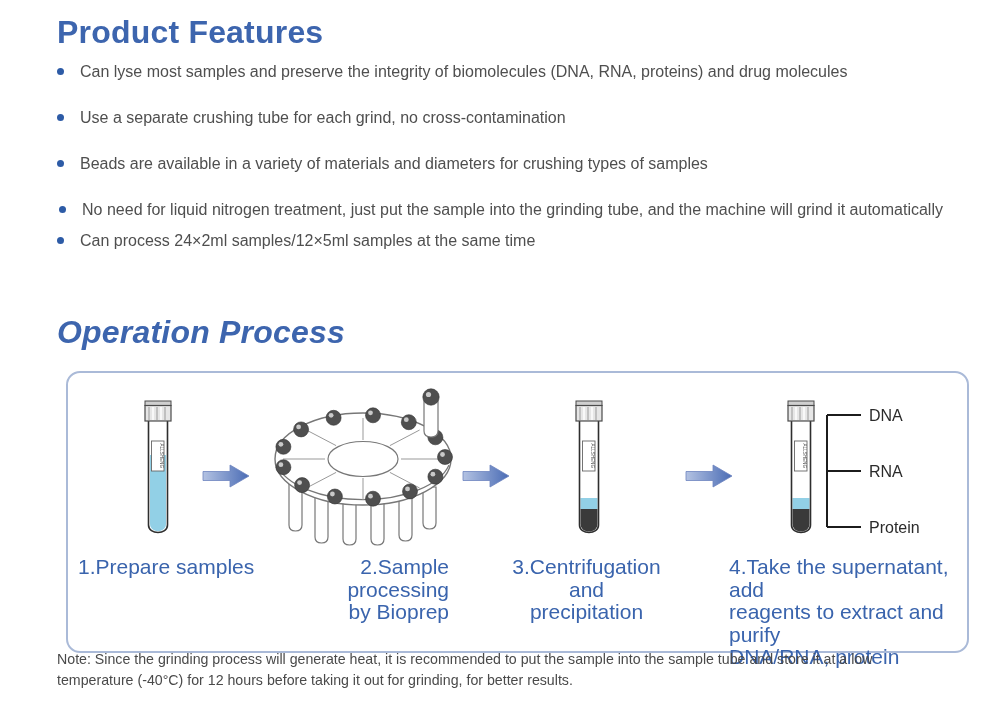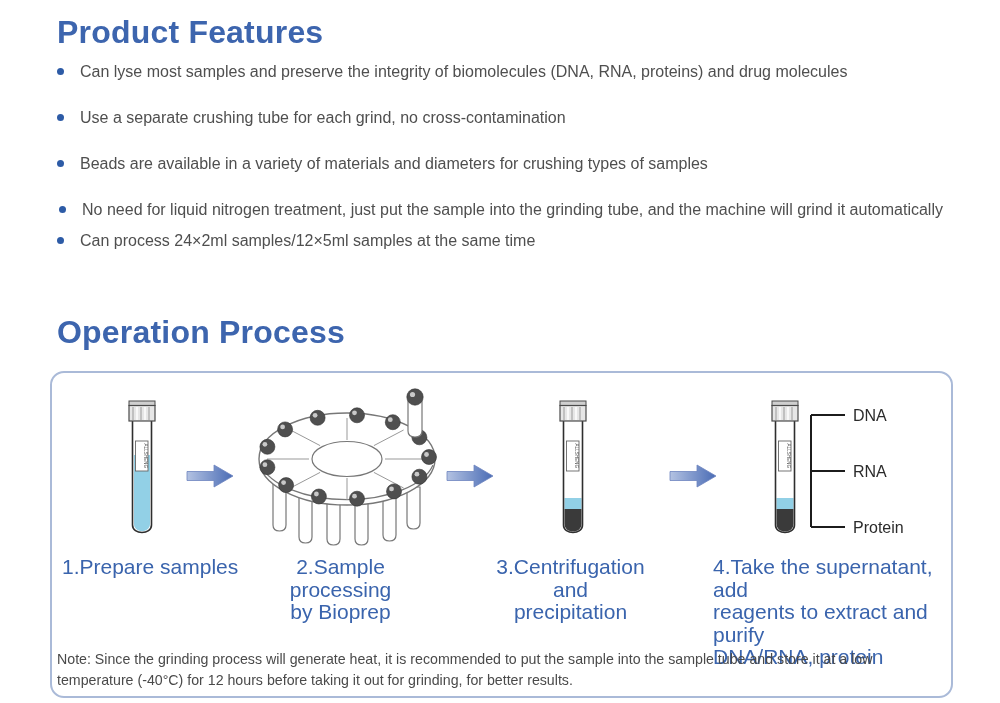--- a/index.html
+++ b/index.html
@@ -13,21 +13,21 @@
     overflow: hidden;
   }
   .section-title {
     position: absolute;
     font-size: 32px;
     font-weight: bold;
     color: #3d65ae;
     letter-spacing: 0.2px;
   }
   .pf-title { left: 57px; top: 14px; }
-  .op-title { left: 57px; top: 314px; }
+  .op-title { left: 57px; top: 314px; font-style: italic; }
 
   .features {
     position: absolute;
     left: 55px; top: 61px;
     width: 890px;
     list-style: none;
   }
   .features li {
     display: flex;
     align-items: flex-start;
@@ -43,22 +43,22 @@
   }
   .ftext {
     font-size: 16px;
     line-height: 21px;
     color: #4f4f4f;
     max-width: 862px;
   }
 
   .process-box {
     position: absolute;
-    left: 50px; top: 371px;
-    width: 903px; height: 327px;
+    left: 66px; top: 371px;
+    width: 903px; height: 282px;
     border: 2px solid #aabad8;
     border-radius: 14px;
     background: #ffffff;
   }
   .fig, .arrow, .bracket { position: absolute; }
   .tube1 { left: 65px;  top: 26px; }
   .rotor { left: 203px; top: 14px; }
   .tube3 { left: 496px; top: 26px; }
   .tube4 { left: 708px; top: 26px; }
   .a1 { left: 133px; top: 89px; }
@@ -68,21 +68,21 @@
 
   .caption {
     position: absolute;
     top: 183px;
     font-size: 21px;
     line-height: 22.5px;
     color: #3a64ad;
     white-space: pre-line;
   }
   .c1 { left: 10px;  width: 185px; text-align: left; }
-  .c2 { left: 196px; width: 185px; text-align: center; }
+  .c2 { left: 196px; width: 185px; text-align: right; }
   .c3 { left: 426px; width: 185px; text-align: center; }
   .c4 { left: 661px; width: 256px; text-align: left; }
 
   .note {
     position: absolute;
     left: 57px; top: 649px;
     width: 920px;
     font-size: 14.2px;
     line-height: 21px;
     color: #4a4a4a;

